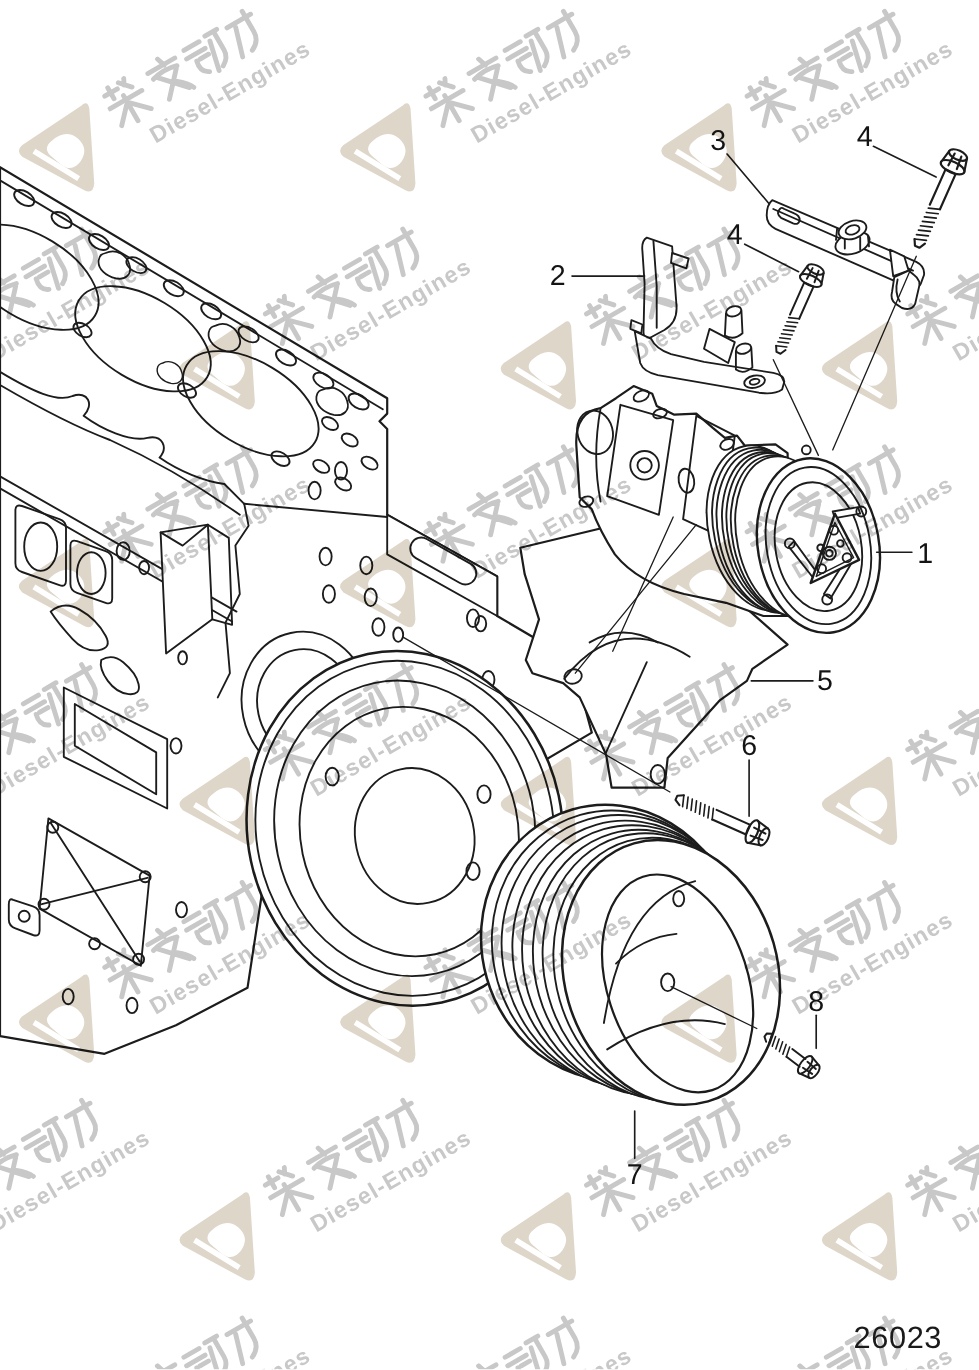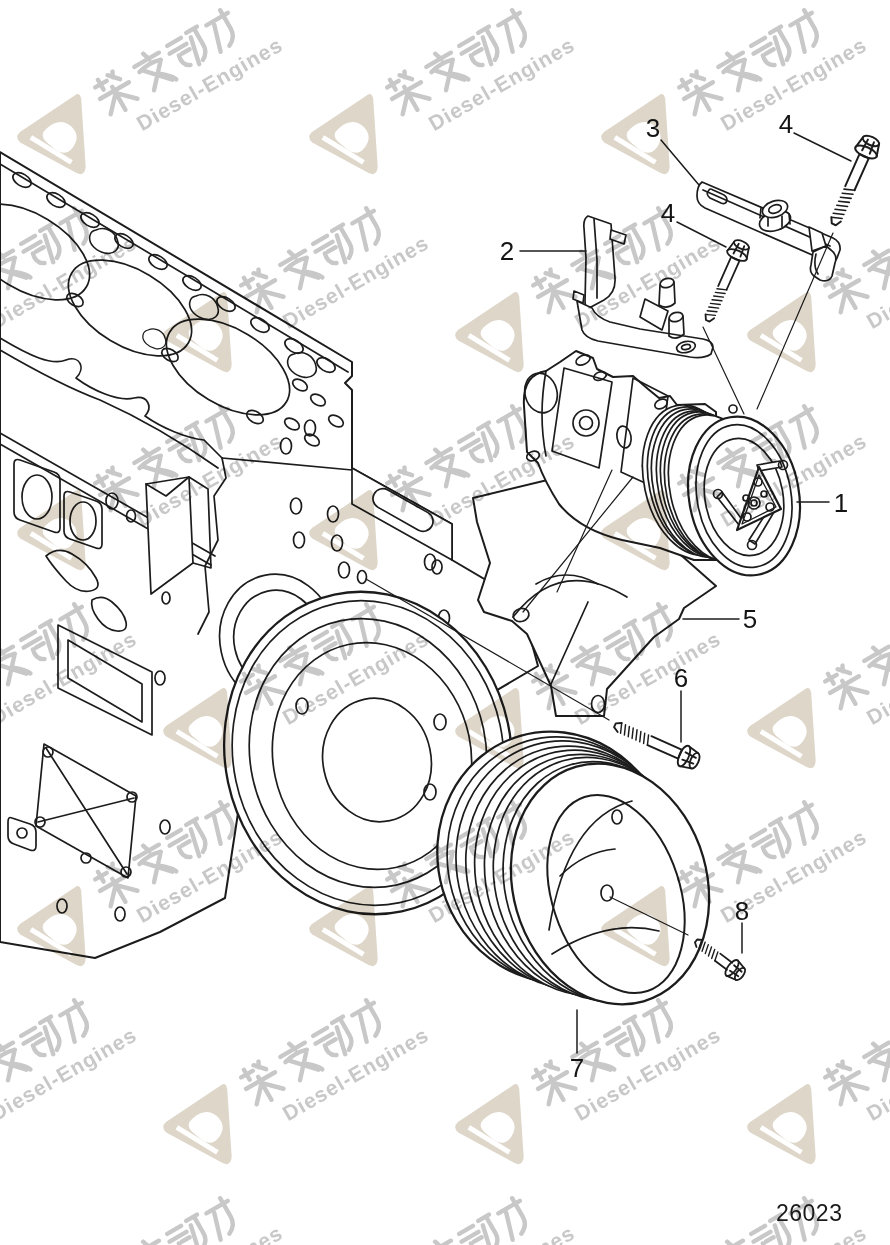--- a/index.html
+++ b/index.html
@@ -10,21 +10,21 @@
             mix-blend-mode:multiply;pointer-events:none;}
   .wm-tile{position:absolute;width:300px;height:95px;transform-origin:0 0;
            transform:rotate(-30deg);}
   .wm-logo{position:absolute;left:0;top:2px;width:84px;height:80px;color:#ddd6c9;}
   .wm-cjk{position:absolute;left:94px;top:2px;width:168px;height:45px;color:#c8c8c8;}
   .wm-en{position:absolute;left:116px;top:52px;font-size:21px;font-weight:bold;
          letter-spacing:1px;color:#c8c8c8;white-space:nowrap;}
   .callout-layer{position:absolute;left:0;top:0;width:890px;height:1245px;pointer-events:none;}
   .callout{position:absolute;transform:translate(-50%,-50%);font-size:26px;color:#141414;}
   .part-number{position:absolute;left:776px;top:1200px;width:64px;text-align:center;
-               font-size:23px;letter-spacing:.5px;color:#1a1a1a;}
+               font-size:28px;letter-spacing:.5px;color:#1a1a1a;}
 </style>
 </head>
 <body>
 
 <div class="canvas">
 
 <svg class="art" viewBox="0 0 890 1245" xmlns="http://www.w3.org/2000/svg">
 <defs>
   <g id="boltL" stroke="#1c1c1c" fill="#fff" stroke-width="1.8">
     <ellipse cx="-11" cy="0" rx="3.8" ry="8"></ellipse>

